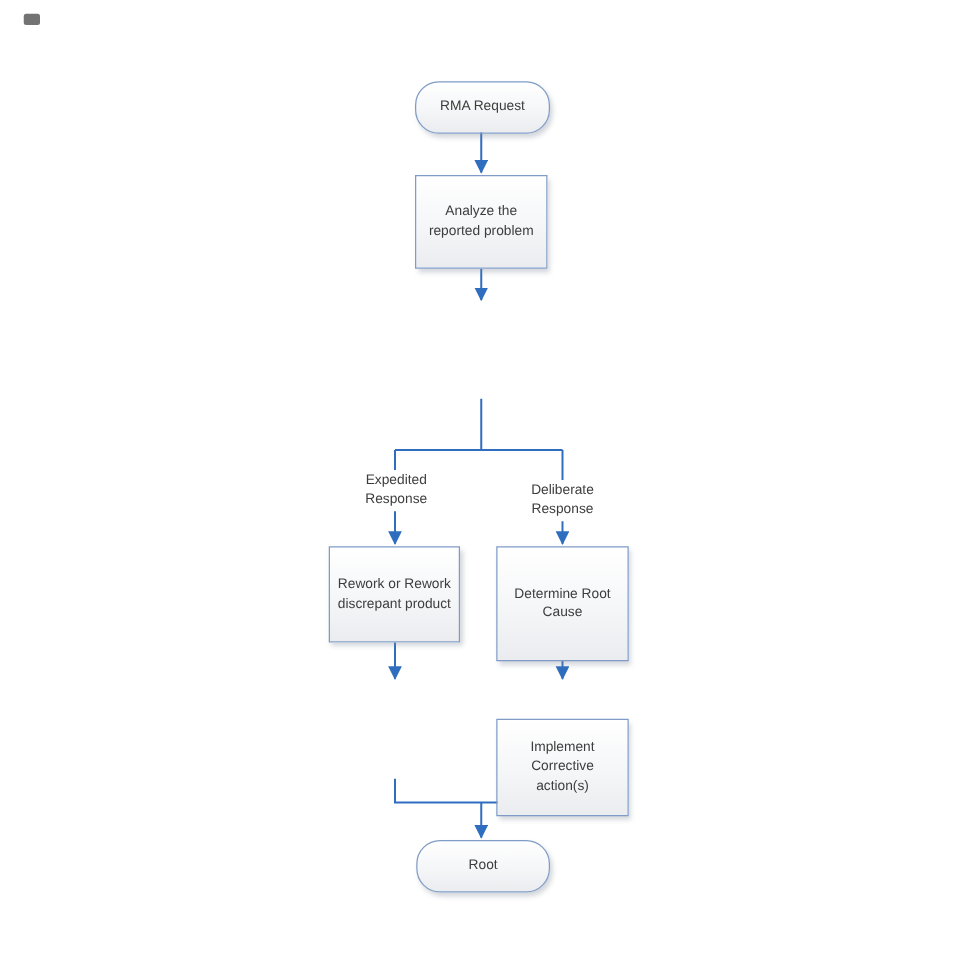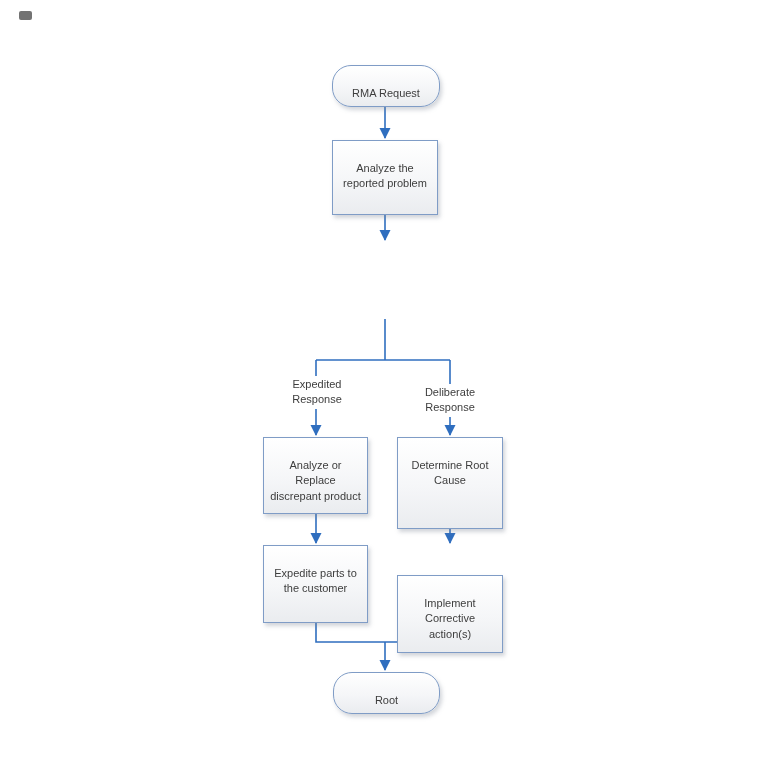--- a/index.html
+++ b/index.html
@@ -15,21 +15,21 @@
   }
   .canvas{position:absolute;inset:0;}
   .connectors{position:absolute;left:0;top:0;}
   .conn{stroke:var(--connector);stroke-width:1.6;fill:none;}
   .arrowhead{fill:var(--connector);}
   .node{
     position:absolute;box-sizing:border-box;
     border:1.5px solid var(--node-border);
     background:linear-gradient(180deg,#ffffff 0%,#f5f6f8 55%,#eaecef 100%);
     box-shadow:2px 3px 4px rgba(125,135,150,0.35);
-    display:flex;justify-content:center;
+    display:flex;align-items:center;justify-content:center;
     text-align:center;color:var(--text);
     font-size:11px;line-height:1.4;
     padding:20px 6px;
   }
   .terminator{border-radius:19px;}
   .node-label{white-space:pre-line;}
   .branch-label{
     position:absolute;box-sizing:border-box;
     background:#ffffff;color:var(--text);
     font-size:11px;line-height:1.4;text-align:center;
@@ -75,33 +75,29 @@
     <span class="node-label">RMA Request</span>
   </div>
 
   <div class="node" style="left:332px;top:140px;width:106px;height:75px">
     <span class="node-label">Analyze the
 reported problem</span>
   </div>
 
 
   <div class="node" style="left:263px;top:437px;width:105px;height:77px">
-    <span class="node-label">Analyze or Replace
+    <span class="node-label">Rework or Rework
 discrepant product</span>
   </div>
 
   <div class="node" style="left:397px;top:437px;width:106px;height:92px">
     <span class="node-label">Determine Root
 Cause</span>
   </div>
 
-  <div class="node" style="left:263px;top:545px;width:105px;height:78px">
-    <span class="node-label">Expedite parts to
-the customer</span>
-  </div>
 
   <div class="node" style="left:397px;top:575px;width:106px;height:78px">
     <span class="node-label">Implement
 Corrective action(s)</span>
   </div>
 
   <div class="node terminator" style="left:333px;top:672px;width:107px;height:38px">
     <span class="node-label">Root</span>
   </div>
 

